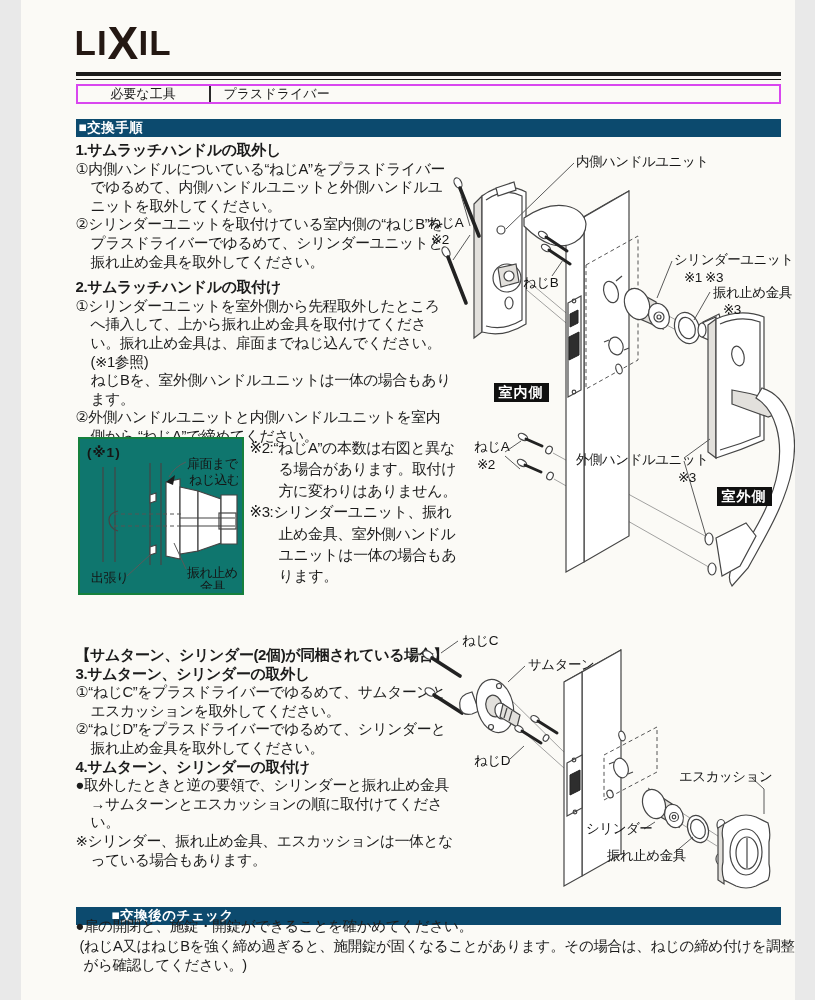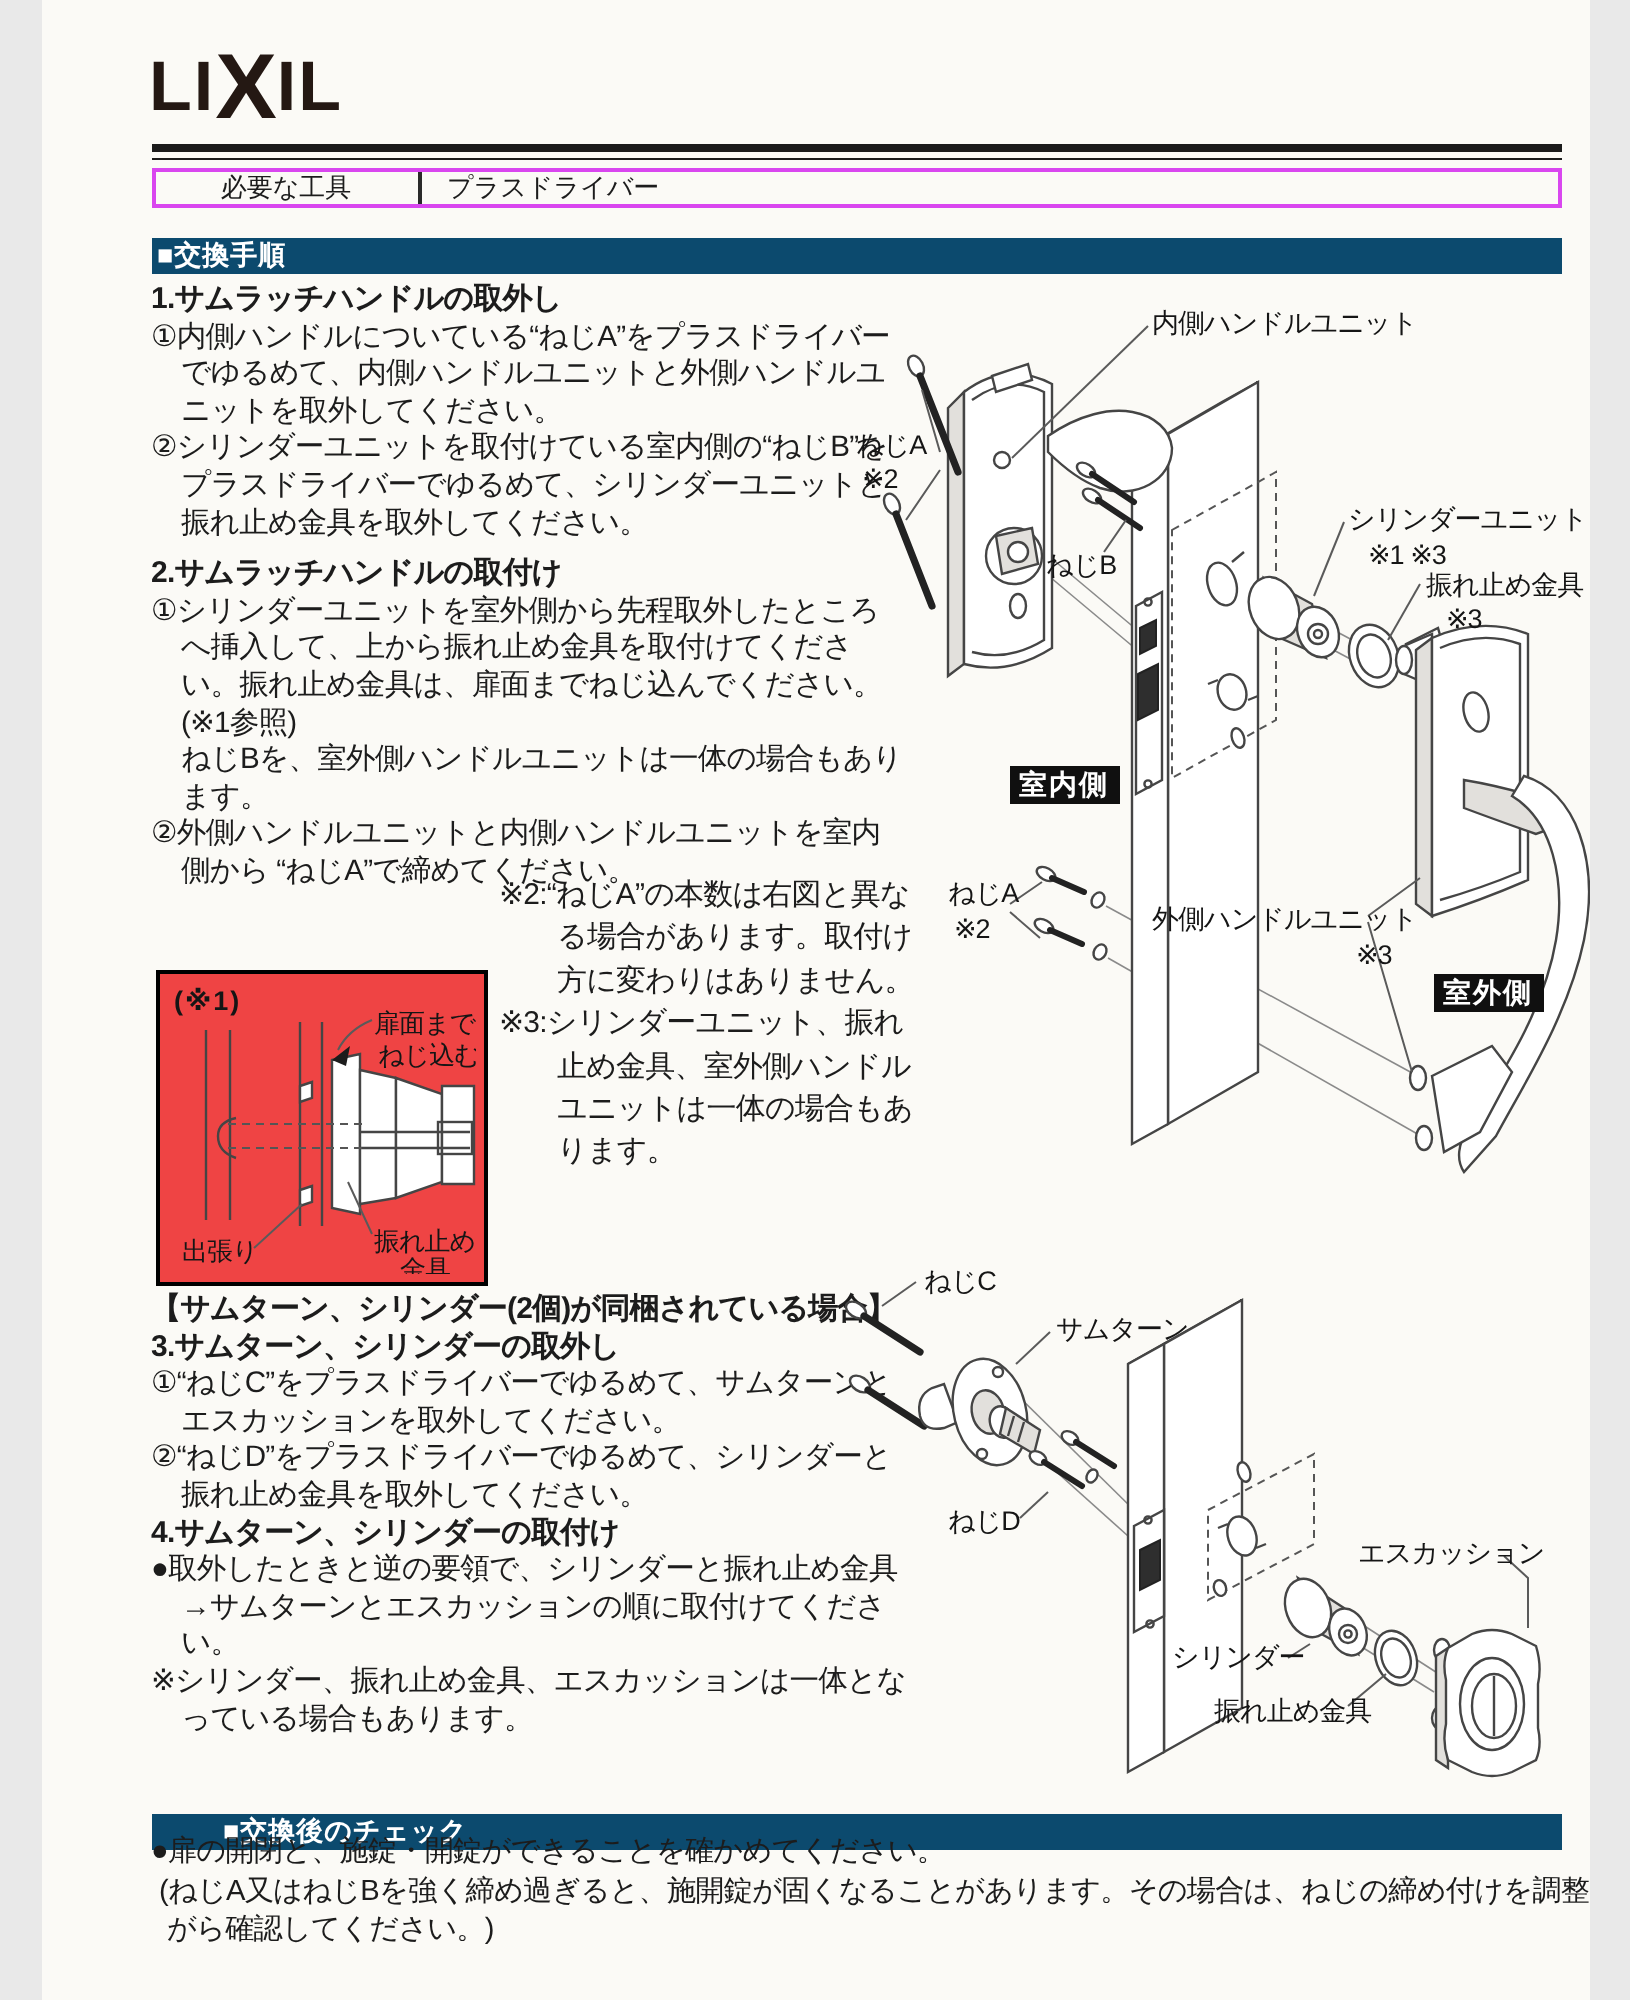--- a/index.html
+++ b/index.html
@@ -19,32 +19,32 @@
   #bar-check{top:907px;padding-left:36px;}
   
   .col{position:absolute;left:55px;font-size:14.8px;line-height:18.6px;letter-spacing:-.4px;}
   #col1{top:141px;width:376px;}
   #col2{top:646px;width:384px;}
   .step-title{font-weight:bold;margin:0;font-size:15px;}
   .mt{margin-top:7px;}
   p.item{margin:0;padding-left:15px;text-indent:-15px;}
   p.cont{margin:0;padding-left:15px;}
   
-  #refbox{position:absolute;left:57px;top:437px;width:162px;height:154px;border:2px solid #000000;background:#ef4444;margin-top:48px;}
+  #refbox{position:absolute;left:57px;top:437px;width:162px;height:154px;border:2px solid #15803d;background:#0f766e;}
   #refbox svg{position:absolute;left:0;top:0;}
   
   #notes{position:absolute;left:229px;top:437px;width:210px;font-size:15px;line-height:21.4px;letter-spacing:-.4px;}
   #notes p{margin:0;padding-left:29px;text-indent:-29px;}
   
   #check-text{position:absolute;left:55px;top:917px;width:752px;font-size:14.6px;line-height:19.5px;letter-spacing:-.4px;}
   #check-text p{margin:0;}
   #check-text p.paren{padding-left:8px;text-indent:-4px;}
   
   .badge{position:absolute;background:#101010;color:#fff;font-size:14px;font-weight:bold;letter-spacing:1px;padding:2px 5px 3px;line-height:1;}
-  #badge-indoor{left:484px;top:383px;}
+  #badge-indoor{left:473px;top:383px;}
   #badge-outdoor{left:654px;top:487px;margin-left:42px;}
   
   .diagram{position:absolute;}
   #diagram1{left:405px;top:140px;}
   #diagram2{left:385px;top:628px;}
   svg text{font-family:"Liberation Sans","DejaVu Sans",sans-serif;font-size:13.5px;fill:#151515;letter-spacing:-.5px;}
   svg text.small{font-size:13px;}
   .ln{stroke:#454545;stroke-width:1.2;fill:none;}
   .lead{stroke:#5a5a5a;stroke-width:1;fill:none;}
   .thin{stroke:#8a8a8a;stroke-width:.8;fill:none;}

